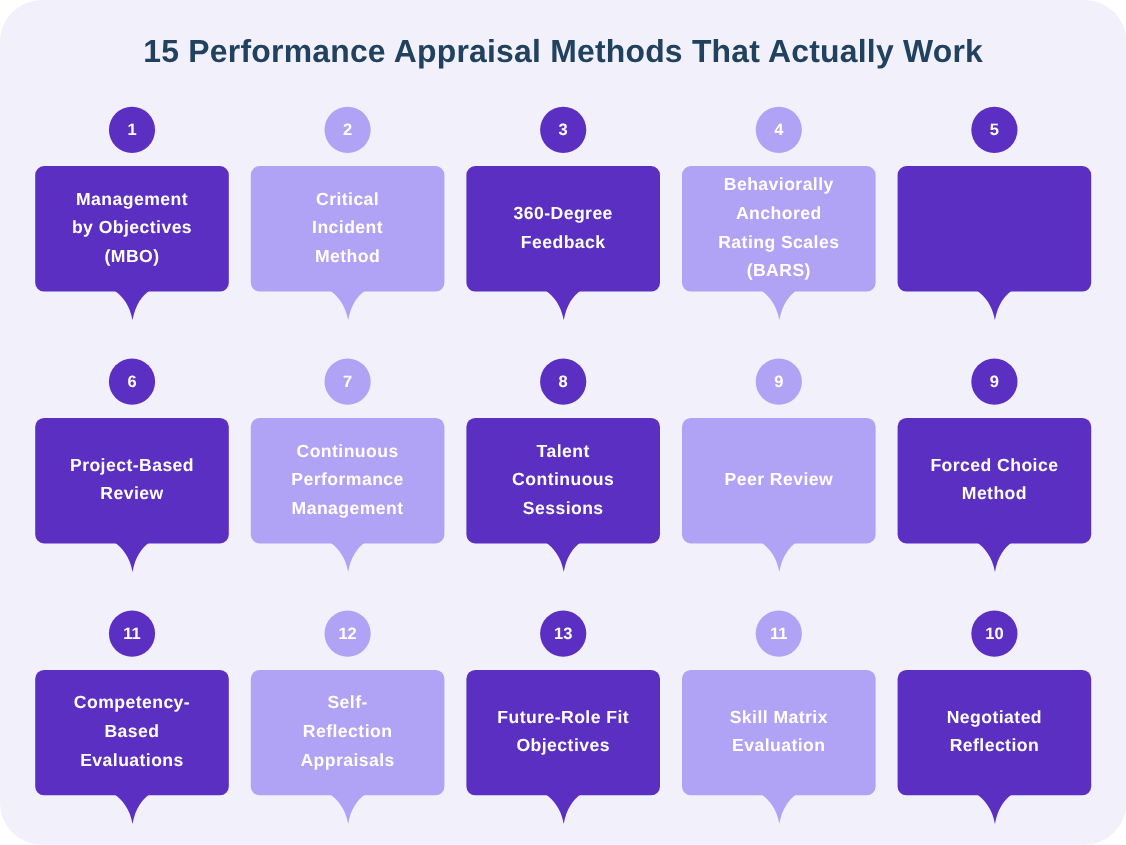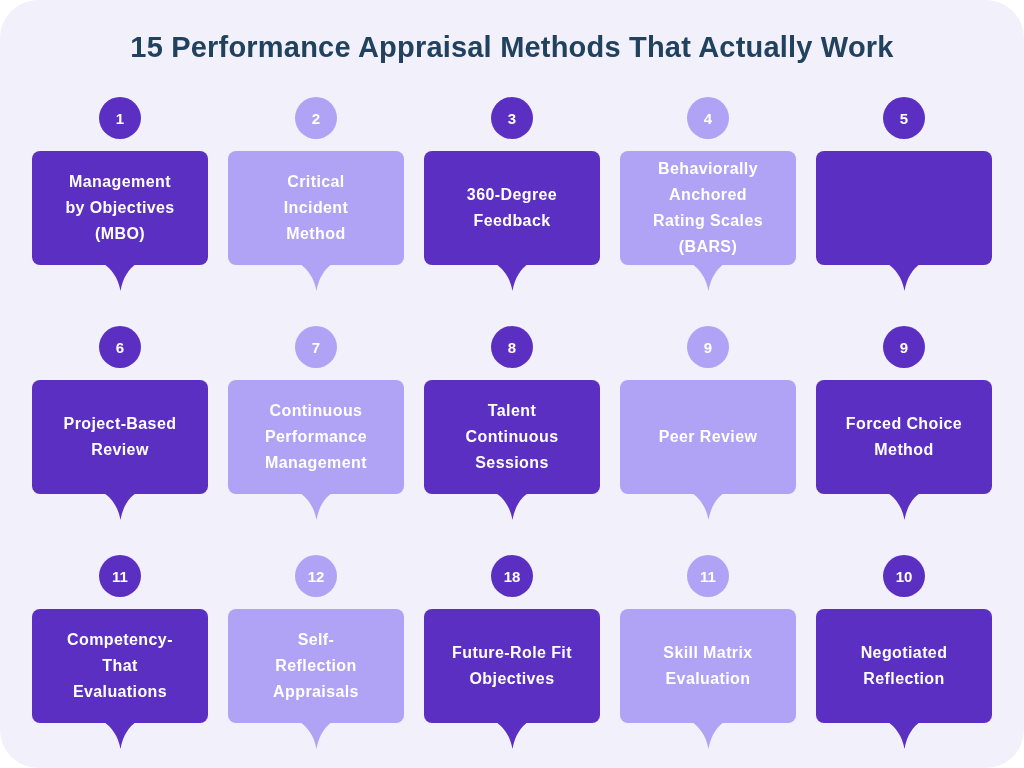--- a/index.html
+++ b/index.html
@@ -224,21 +224,21 @@
           </svg>
       </div>
     </div>
 
     <div class="cell dark">
       <div class="badge">
           <span>11</span>
         </div>
       <div class="bubble">
         <span class="label">Competency-
-That
+Based
 Evaluations</span>
         <svg class="tail" width="32" height="27" viewBox="0 0 32 27">
             <path d="M0 0 H32 C25 5 19 13 16.5 27 C14 13 7 5 0 0 Z"></path>
           </svg>
       </div>
     </div>
 
     <div class="cell light">
       <div class="badge">
           <span>12</span>
@@ -248,21 +248,21 @@
 Reflection
 Appraisals</span>
         <svg class="tail" width="32" height="27" viewBox="0 0 32 27">
             <path d="M0 0 H32 C25 5 19 13 16.5 27 C14 13 7 5 0 0 Z"></path>
           </svg>
       </div>
     </div>
 
     <div class="cell dark">
       <div class="badge">
-          <span>18</span>
+          <span>13</span>
         </div>
       <div class="bubble">
         <span class="label">Future-Role Fit
 Objectives</span>
         <svg class="tail" width="32" height="27" viewBox="0 0 32 27">
             <path d="M0 0 H32 C25 5 19 13 16.5 27 C14 13 7 5 0 0 Z"></path>
           </svg>
       </div>
     </div>
 

